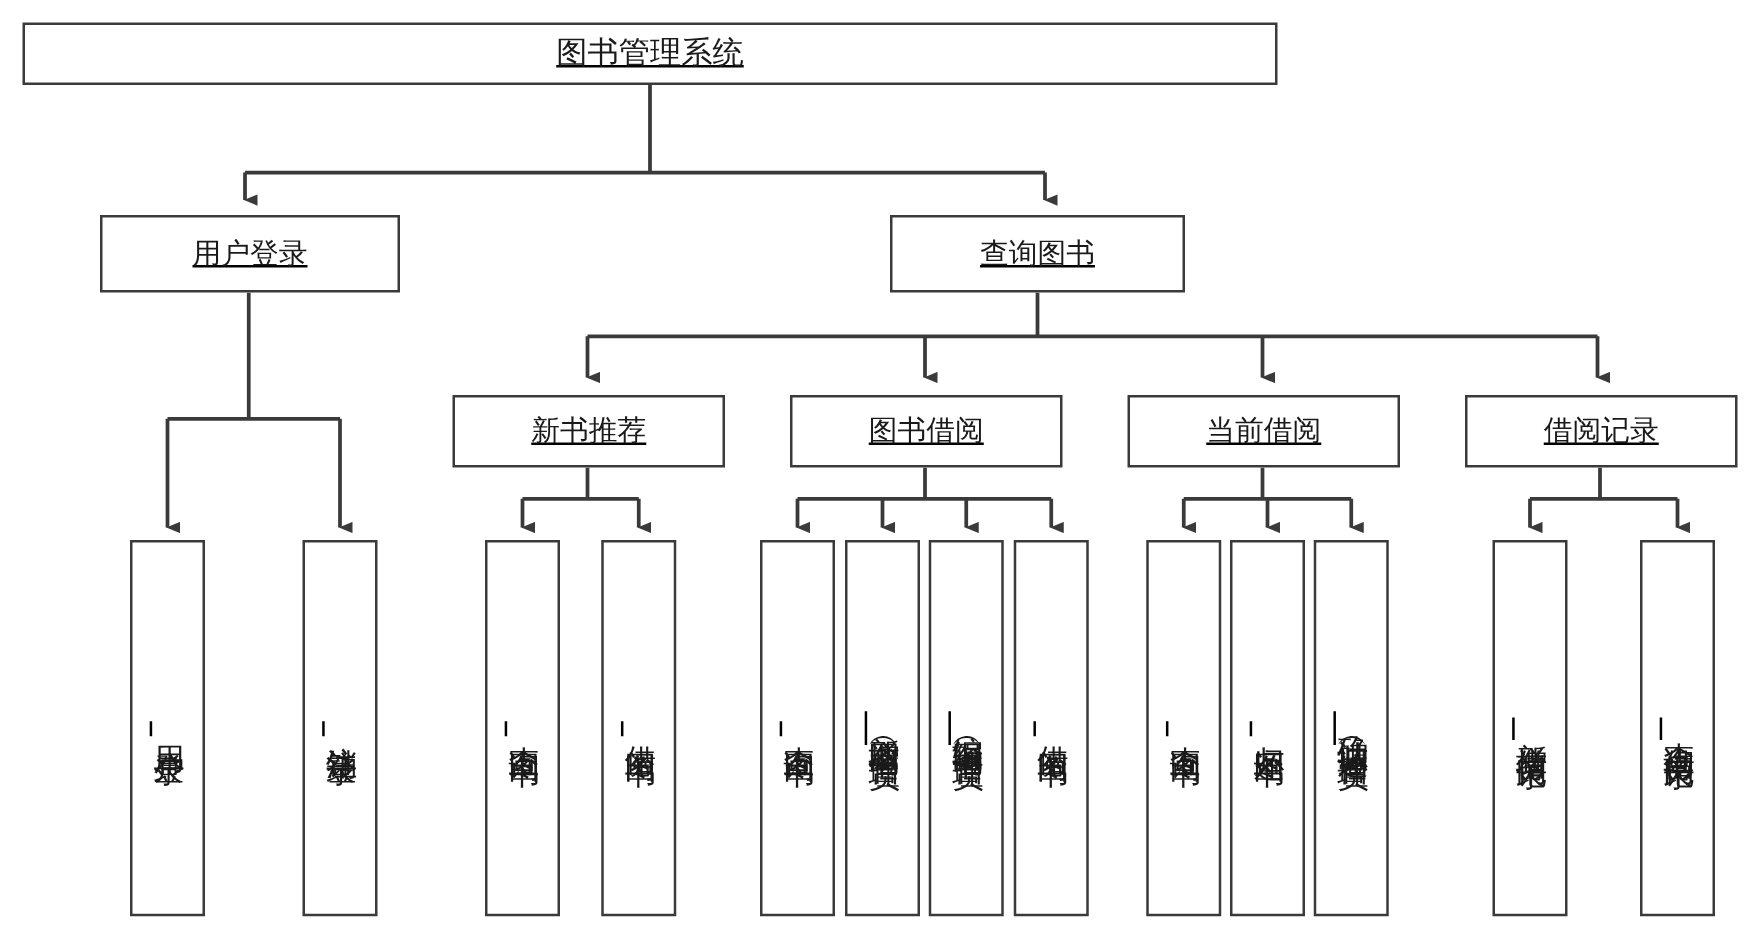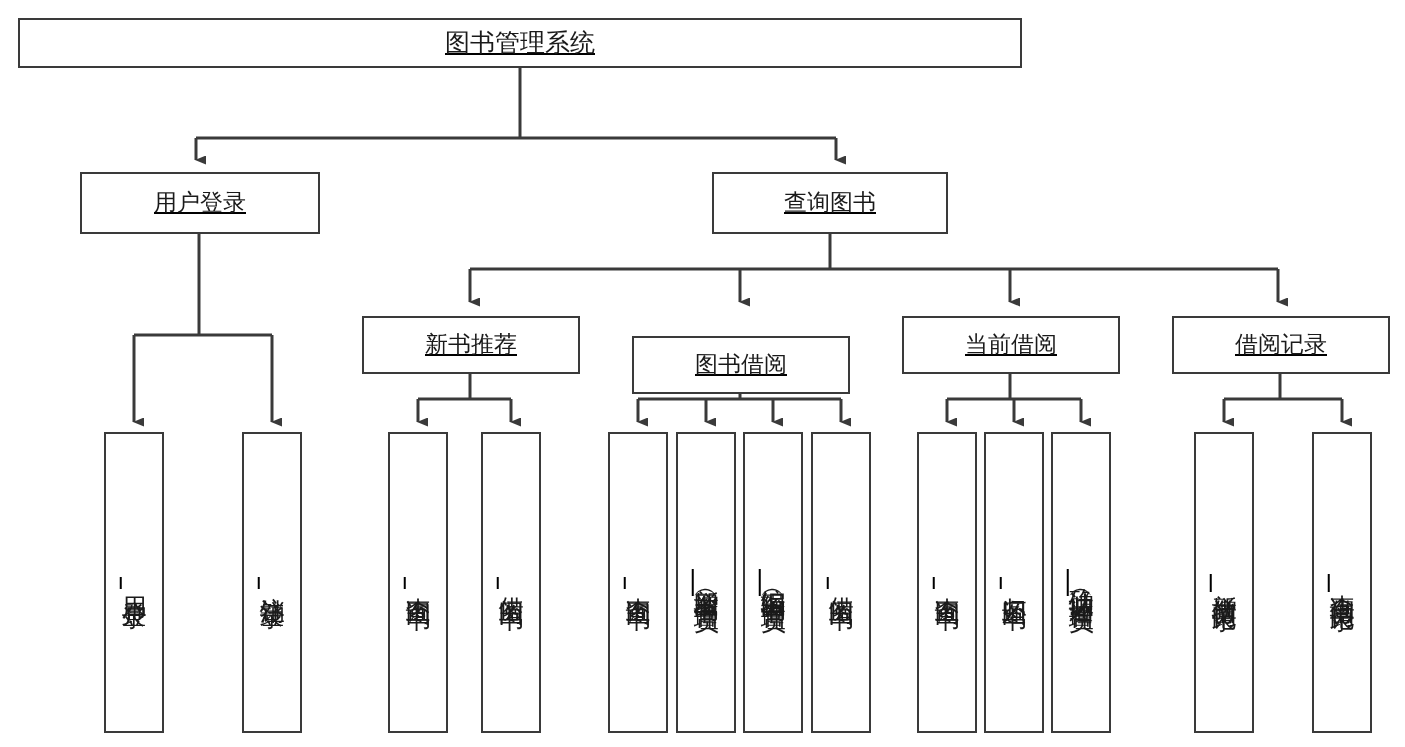--- a/index.html
+++ b/index.html
@@ -131,21 +131,21 @@
   <div class="node-box node-l2" style="left:80px; top:172px; width:240px; height:62px;">
     <span class="node-label">用户登录</span>
   </div>
   <div class="node-box node-l2" style="left:712px; top:172px; width:236px; height:62px;">
     <span class="node-label">查询图书</span>
   </div>
 
   <div class="node-box node-l3" style="left:362px; top:316px; width:218px; height:58px;">
     <span class="node-label">新书推荐</span>
   </div>
-  <div class="node-box node-l3" style="left:632px; top:316px; width:218px; height:58px;margin-top:20px;">
+  <div class="node-box node-l3" style="left:632px; top:316px; width:218px; height:58px;">
     <span class="node-label">图书借阅</span>
   </div>
   <div class="node-box node-l3" style="left:1172px; top:316px; width:218px; height:58px;">
     <span class="node-label">借阅记录</span>
   </div>
   <div class="node-box node-l3" style="left:902px; top:316px; width:218px; height:58px;">
     <span class="node-label">当前借阅</span>
   </div>
 
   <div class="node-box node-leaf" style="left:104px; top:432px; width:60px; height:301px;">

